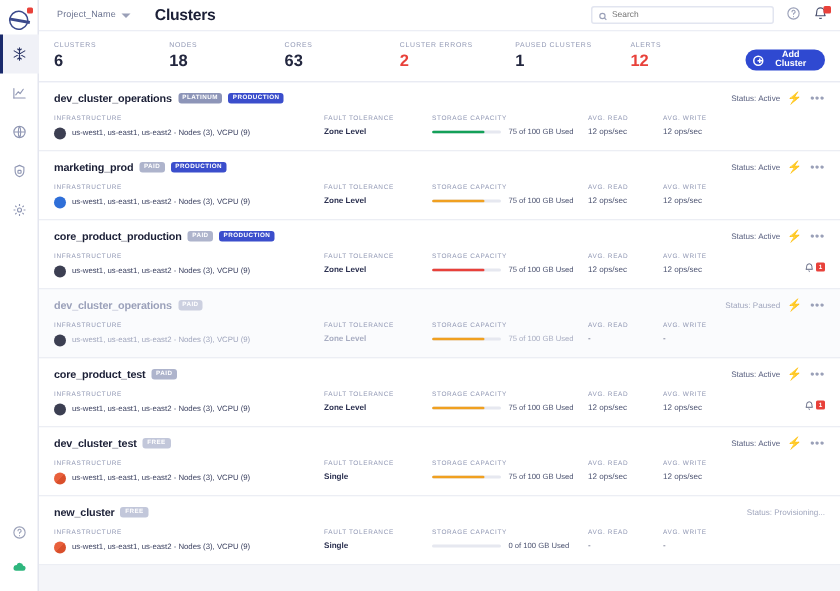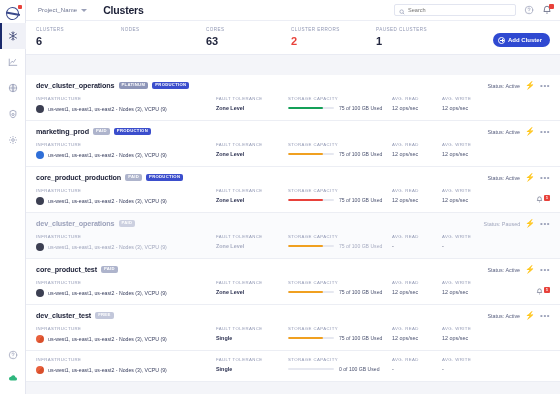--- a/index.html
+++ b/index.html
@@ -108,21 +108,21 @@
     width: 7px; height: 7px; border: 1px solid #fff; border-radius: 50%;
     position: relative; flex: 0 0 7px;
   }
   .plus-circle:before, .plus-circle:after {
     content: ""; position: absolute; background: #fff;
   }
   .plus-circle:before { left: 1.4px; top: 2.6px; width: 3.4px; height: .9px; }
   .plus-circle:after  { top: 1.4px; left: 2.6px; height: 3.4px; width: .9px; }
 
   
-  .cluster-list { flex: 1 1 auto; overflow: hidden; background: #f4f5f9; padding: 0; margin-top: 20px; }
+  .cluster-list { flex: 1 1 auto; overflow: hidden; background: #f4f5f9; padding: 0; }
   .cluster-card {
     background: #ffffff; border-bottom: 1px solid #eceef4;
     padding: 6px 10px 7px 10px; position: relative;
   }
   .cluster-card.muted { background: #fafbfd; }
   .card-head { display: flex; align-items: center; gap: 4px; margin-bottom: 6px; }
   .cluster-name { font-size: 7.2px; font-weight: bold; color: #1b1f36; letter-spacing: -.1px; }
   .cluster-name.muted { color: #9ba1ba; }
   .badge {
     font-size: 4.2px; font-weight: bold; letter-spacing: .3px;
@@ -294,32 +294,37 @@
       </div>
     </header>
 
     <section class="statsbar">
       <div class="stat">
         <div class="stat-label">CLUSTERS</div>
         <div class="stat-value">6</div>
       </div>
       <div class="stat">
         <div class="stat-label">NODES</div>
+        <div class="stat-value">18</div>
       </div>
       <div class="stat">
         <div class="stat-label">CORES</div>
         <div class="stat-value">63</div>
       </div>
       <div class="stat">
         <div class="stat-label">CLUSTER ERRORS</div>
         <div class="stat-value danger">2</div>
       </div>
       <div class="stat">
         <div class="stat-label">PAUSED CLUSTERS</div>
         <div class="stat-value">1</div>
+      </div>
+      <div class="stat">
+        <div class="stat-label">ALERTS</div>
+        <div class="stat-value danger">12</div>
       </div>
       <button class="add-cluster-btn">
         <span class="plus-circle"></span>
         <span>Add Cluster</span>
       </button>
     </section>
 
     <main class="cluster-list">
         <div class="cluster-card">
           <div class="card-head">
@@ -578,20 +583,27 @@
               <div class="col-label">AVG. READ</div>
               <div class="value-thin">12 ops/sec</div>
             </div>
             <div class="col col-write">
               <div class="col-label">AVG. WRITE</div>
               <div class="value-thin">12 ops/sec</div>
             </div>
           </div>
         </div>
         <div class="cluster-card">
+          <div class="card-head">
+            <span class="cluster-name">new_cluster</span>
+            <span class="badge free">FREE</span>
+            <div class="status-wrap">
+              <span class="status-text muted">Status: Provisioning...</span>
+            </div>
+          </div>
           <div class="card-body">
             <div class="col col-infra">
               <div class="col-label">INFRASTRUCTURE</div>
               <div class="infra-line">
                 <span class="cloud-ico cloud-aws"></span>
                 <span class="infra-text">us-west1, us-east1, us-east2  -  Nodes (3), VCPU (9)</span>
               </div>
             </div>
             <div class="col col-fault">
               <div class="col-label">FAULT TOLERANCE</div>

